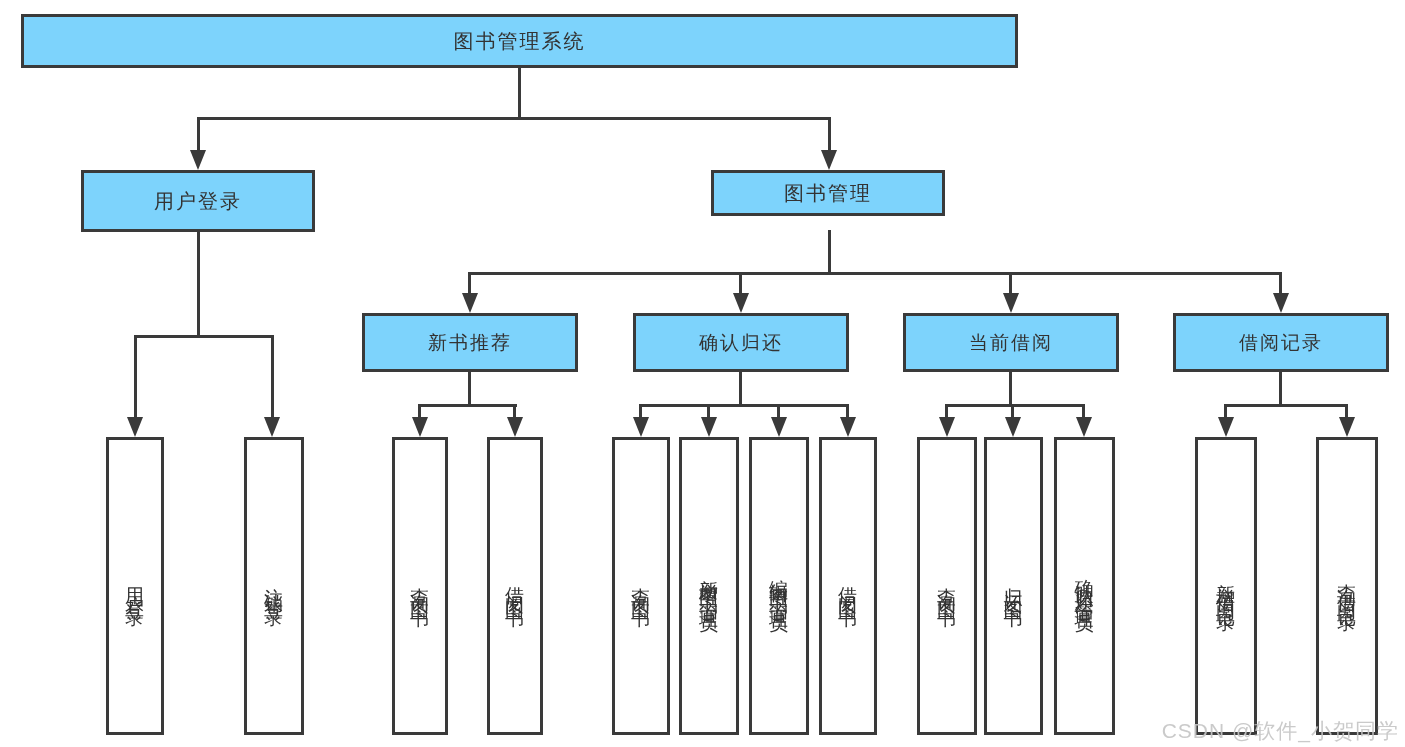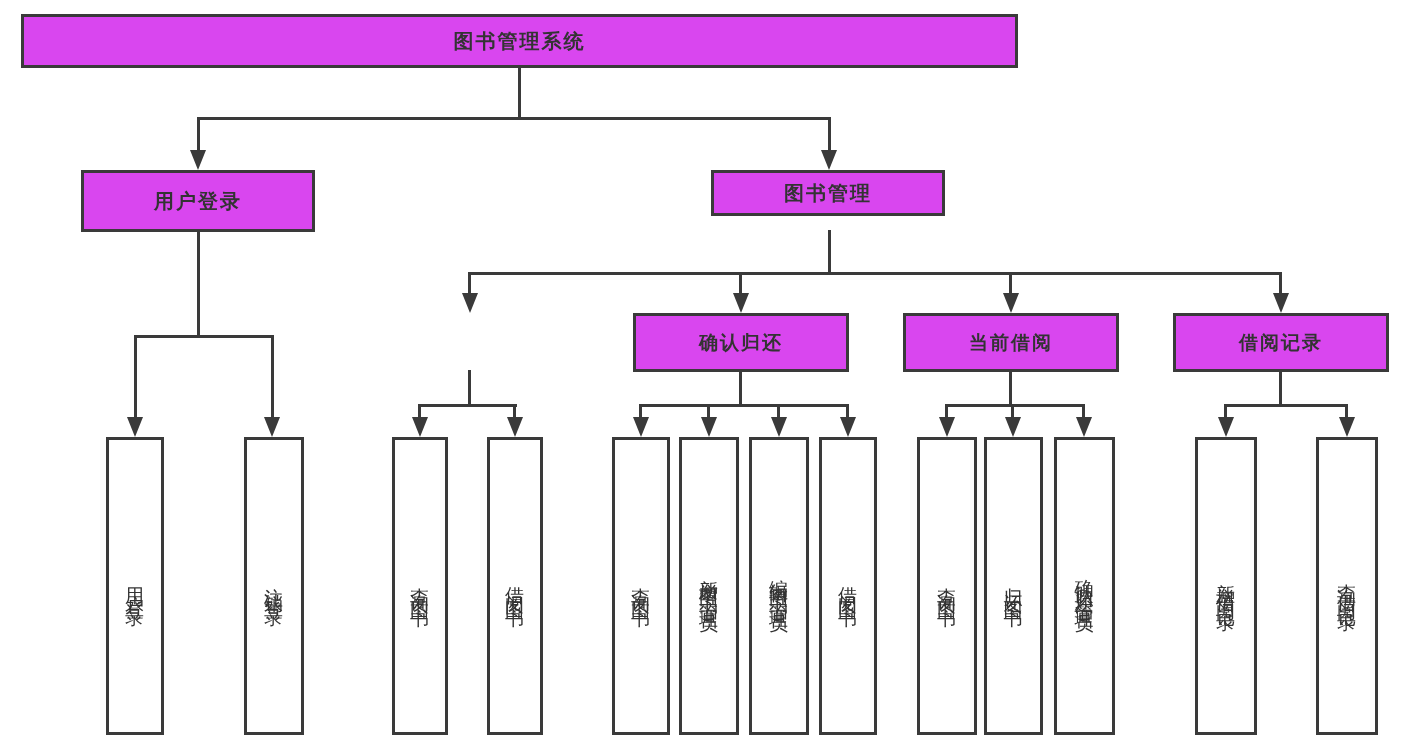--- a/index.html
+++ b/index.html
@@ -10,30 +10,29 @@
   .canvas{
     position:relative;
     width:1405px;
     height:747px;
     background:#ffffff;
     overflow:hidden;
   }
   .node{
     position:absolute;
     box-sizing:border-box;
-    background:#d946ef;
+    background:#7dd3fc;
     border:3px solid #3a3a3a;
     display:flex;
     align-items:center;
     justify-content:center;
     font-size:20px;
     letter-spacing:2px;
     color:#333333;
     text-align:center;
-    font-weight:bold;
   }
   .vnode{
     position:absolute;
     box-sizing:border-box;
     background:#ffffff;
     border:3px solid #3a3a3a;
     display:flex;
     align-items:center;
     justify-content:center;
     writing-mode:vertical-lr;
@@ -75,20 +74,21 @@
 <body>
 
 <div class="canvas">
 
   <div class="node" style="left:21px;top:14px;width:997px;height:54px;">图书管理系统</div>
 
   <div class="node" style="left:81px;top:170px;width:234px;height:62px;">用户登录</div>
 
   <div class="node" style="left:711px;top:170px;width:234px;height:46px;">图书管理</div>
 
+  <div class="node" style="left:362px;top:313px;width:216px;height:59px;font-size:19px;">新书推荐</div>
 
   <div class="node" style="left:633px;top:313px;width:216px;height:59px;font-size:19px;">确认归还</div>
 
   <div class="node" style="left:1173px;top:313px;width:216px;height:59px;font-size:19px;">借阅记录</div>
 
   <div class="node" style="left:903px;top:313px;width:216px;height:59px;font-size:19px;">当前借阅</div>
 
   <div class="vnode" style="left:106px;top:437px;width:58px;height:298px;">用户登录</div>
 
   <div class="vnode" style="left:244px;top:437px;width:60px;height:298px;">注销登录</div>
@@ -167,14 +167,15 @@
   <div class="vline" style="left:1082px;top:404px;height:15px;"></div>
   <div class="ahead" style="left:1076px;top:417px;"></div>
 
   <div class="vline" style="left:1279px;top:370px;height:37px;"></div>
   <div class="hline" style="left:1224px;top:404px;width:124px;"></div>
   <div class="vline" style="left:1224px;top:404px;height:15px;"></div>
   <div class="ahead" style="left:1218px;top:417px;"></div>
   <div class="vline" style="left:1345px;top:404px;height:15px;"></div>
   <div class="ahead" style="left:1339px;top:417px;"></div>
 
+  <div class="watermark">CSDN @软件_小贺同学</div>
 
 </div>
 
 </body></html>

